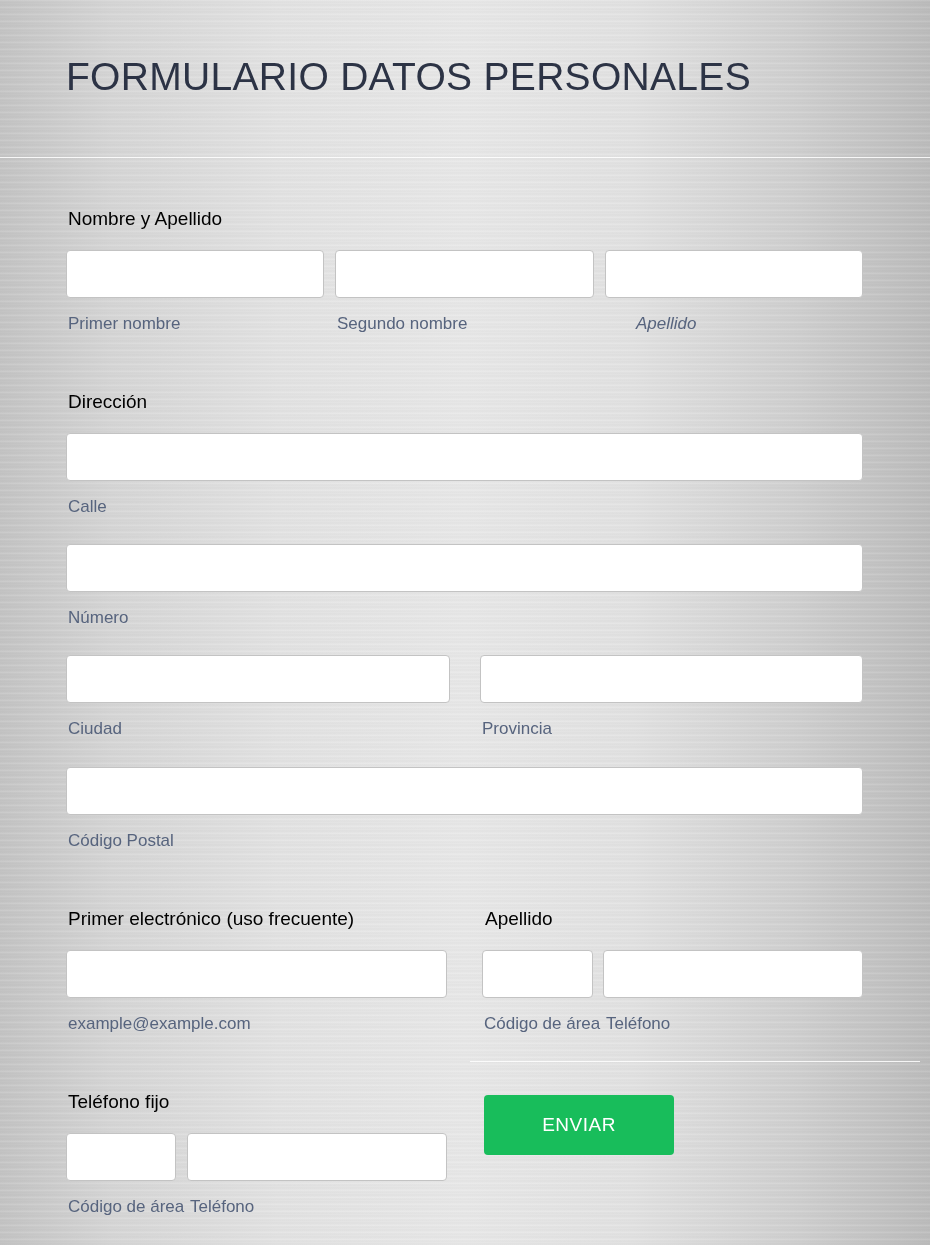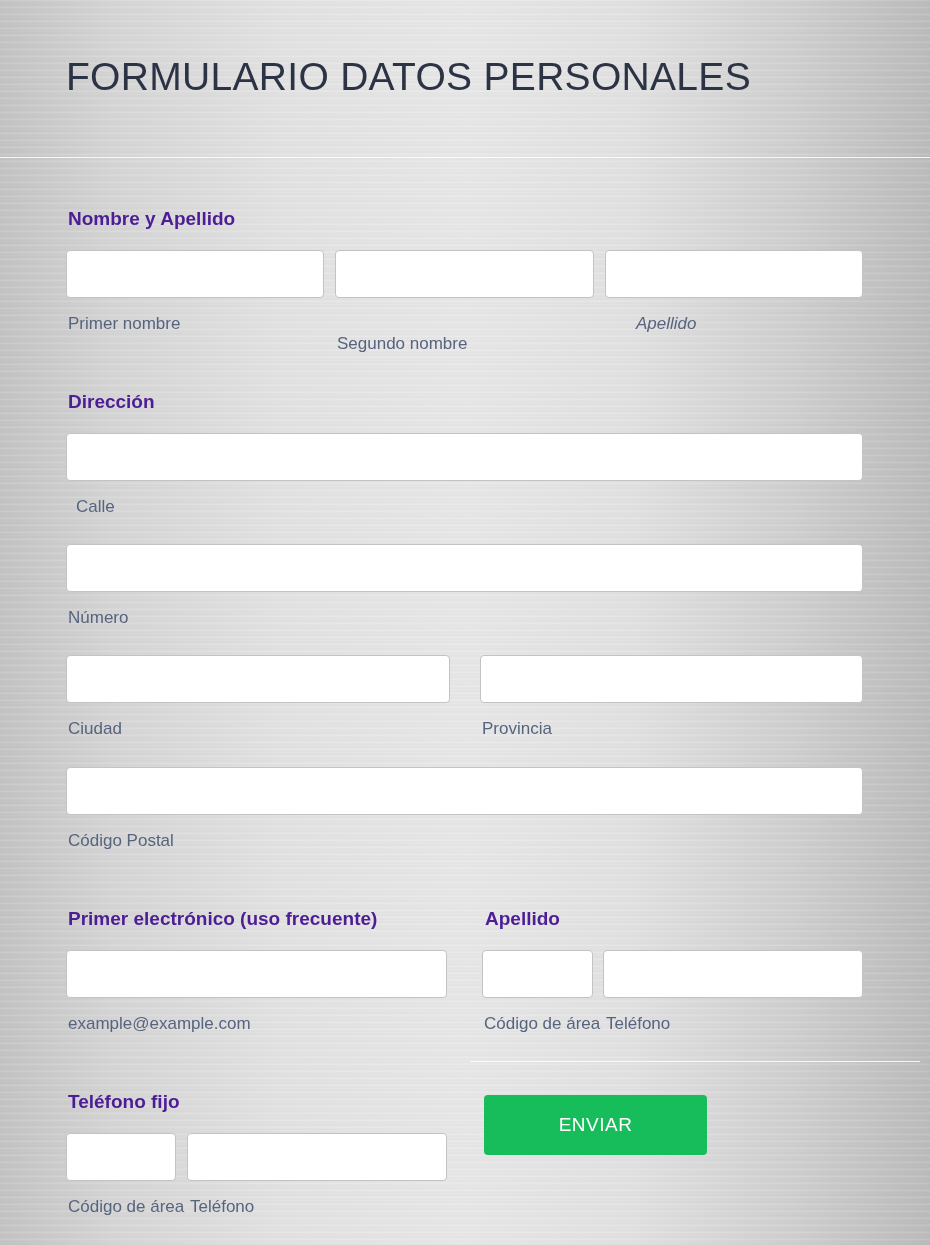--- a/index.html
+++ b/index.html
@@ -15,63 +15,63 @@
     .title {
       left: 66px; top: 55px;
       font-size: 39px; font-weight: 400;
       color: #2c3345; letter-spacing: 0.3px;
       white-space: nowrap;
     }
     .hr-line {
       height: 1px; background: rgba(255,255,255,0.85);
     }
     .section-label {
-      font-size: 19px; color: #4c1d95; font-weight: 700;
+      font-size: 19px; color: #000000; font-weight: 400;
       white-space: nowrap;
     }
     .field {
       background: #ffffff;
       border: 1px solid #c3c3c3;
       border-radius: 4px;
       height: 48px;
     }
     .sublabel {
       font-size: 17px; color: #57647e;
       white-space: nowrap;
     }
     .submit {
-      left: 484px; top: 1095px; width: 223px; height: 60px;
+      left: 484px; top: 1095px; width: 190px; height: 60px;
       background: #18bd5b; border: none; border-radius: 4px;
       color: #ffffff; font-size: 19px; letter-spacing: 0.5px;
       font-family: "Liberation Sans", sans-serif;
       display: flex; align-items: center; justify-content: center;
       cursor: pointer;
     }
   </style>
 </head>
 <body>
 
 <h1 class="abs title">FORMULARIO DATOS PERSONALES</h1>
 <div class="abs hr-line" style="left:0; top:157px; width:930px;"></div>
 
 <div class="abs section-label" style="left:68px; top:208px;">Nombre y Apellido</div>
 
 <input class="abs field" type="text" style="left: 66px; top: 250px; width: 258px;" value="">
 <div class="abs sublabel" style="left:68px; top:314px;">Primer nombre</div>
 
 <input class="abs field" type="text" style="left: 335px; top: 250px; width: 259px;" value="">
-<div class="abs sublabel" style="left:337px; top:314px;margin-top:20px;">Segundo nombre</div>
+<div class="abs sublabel" style="left:337px; top:314px;">Segundo nombre</div>
 
 <input class="abs field" type="text" style="left: 605px; top: 250px; width: 258px;" value="">
 <div class="abs sublabel" style="left:636px; top:314px;font-style:italic;">Apellido</div>
 
 <div class="abs section-label" style="left:68px; top:391px;">Dirección</div>
 
 <input class="abs field" type="text" style="left: 66px; top: 433px; width: 797px;" value="">
-<div class="abs sublabel" style="left:76px; top:497px;">Calle</div>
+<div class="abs sublabel" style="left:68px; top:497px;">Calle</div>
 
 <input class="abs field" type="text" style="left: 66px; top: 544px; width: 797px;" value="">
 <div class="abs sublabel" style="left:68px; top:608px;">Número</div>
 
 <input class="abs field" type="text" style="left: 66px; top: 655px; width: 384px;" value="">
 <div class="abs sublabel" style="left:68px; top:719px;">Ciudad</div>
 
 <input class="abs field" type="text" style="left: 480px; top: 655px; width: 383px;" value="">
 <div class="abs sublabel" style="left:482px; top:719px;">Provincia</div>
 

